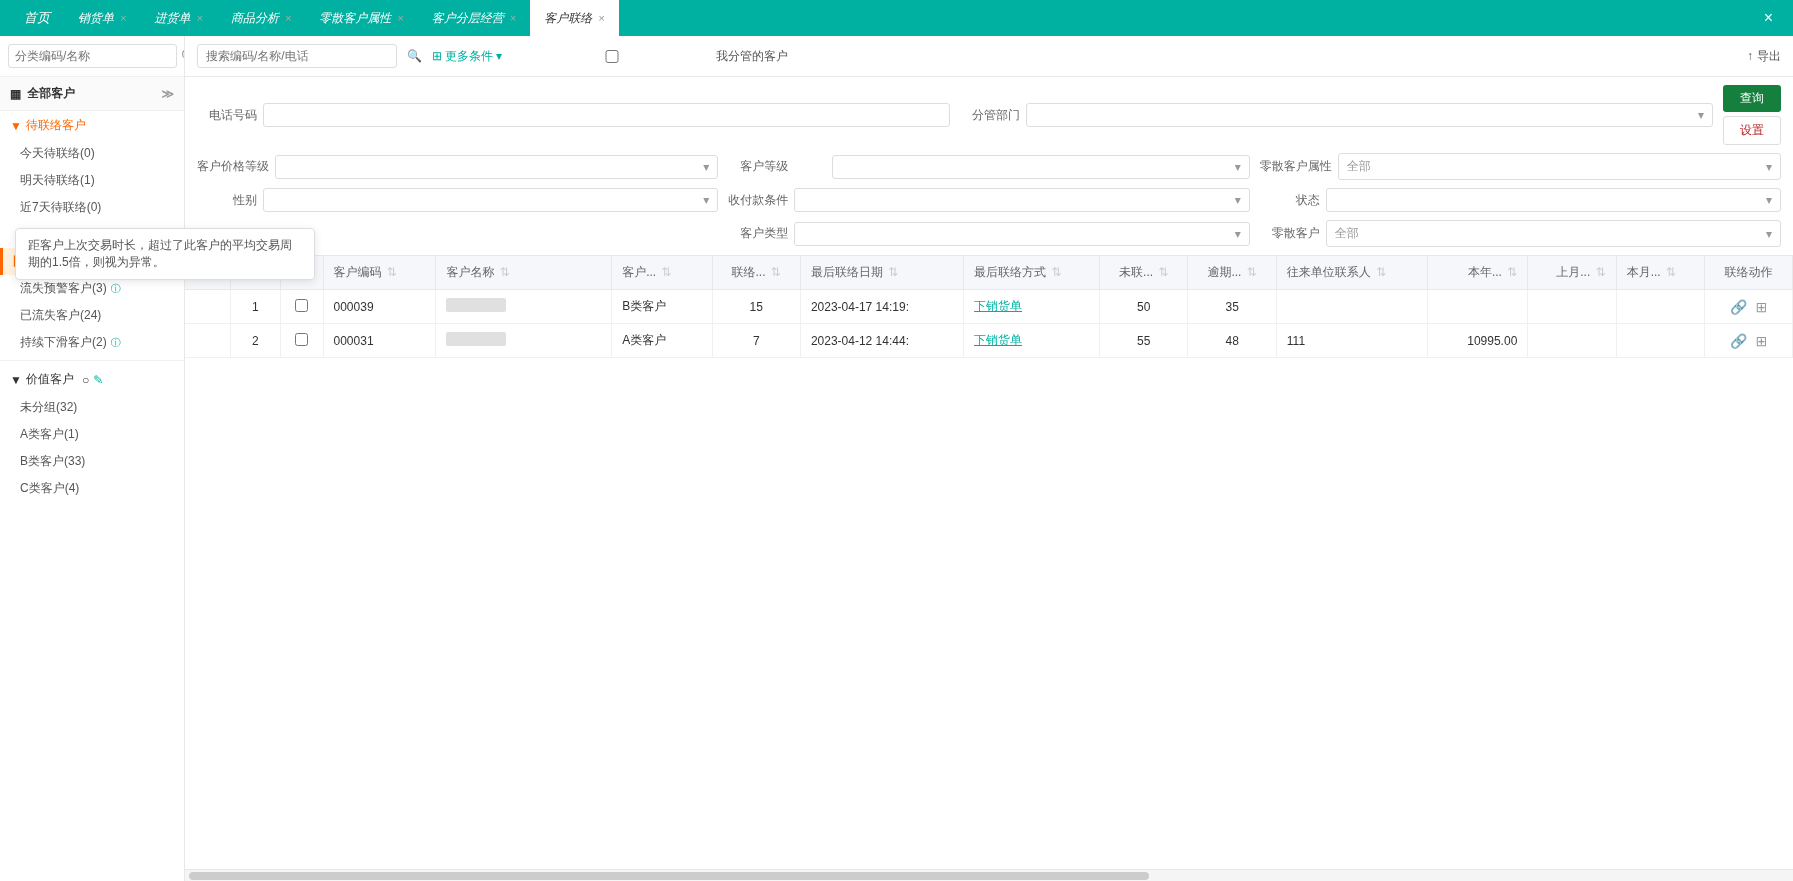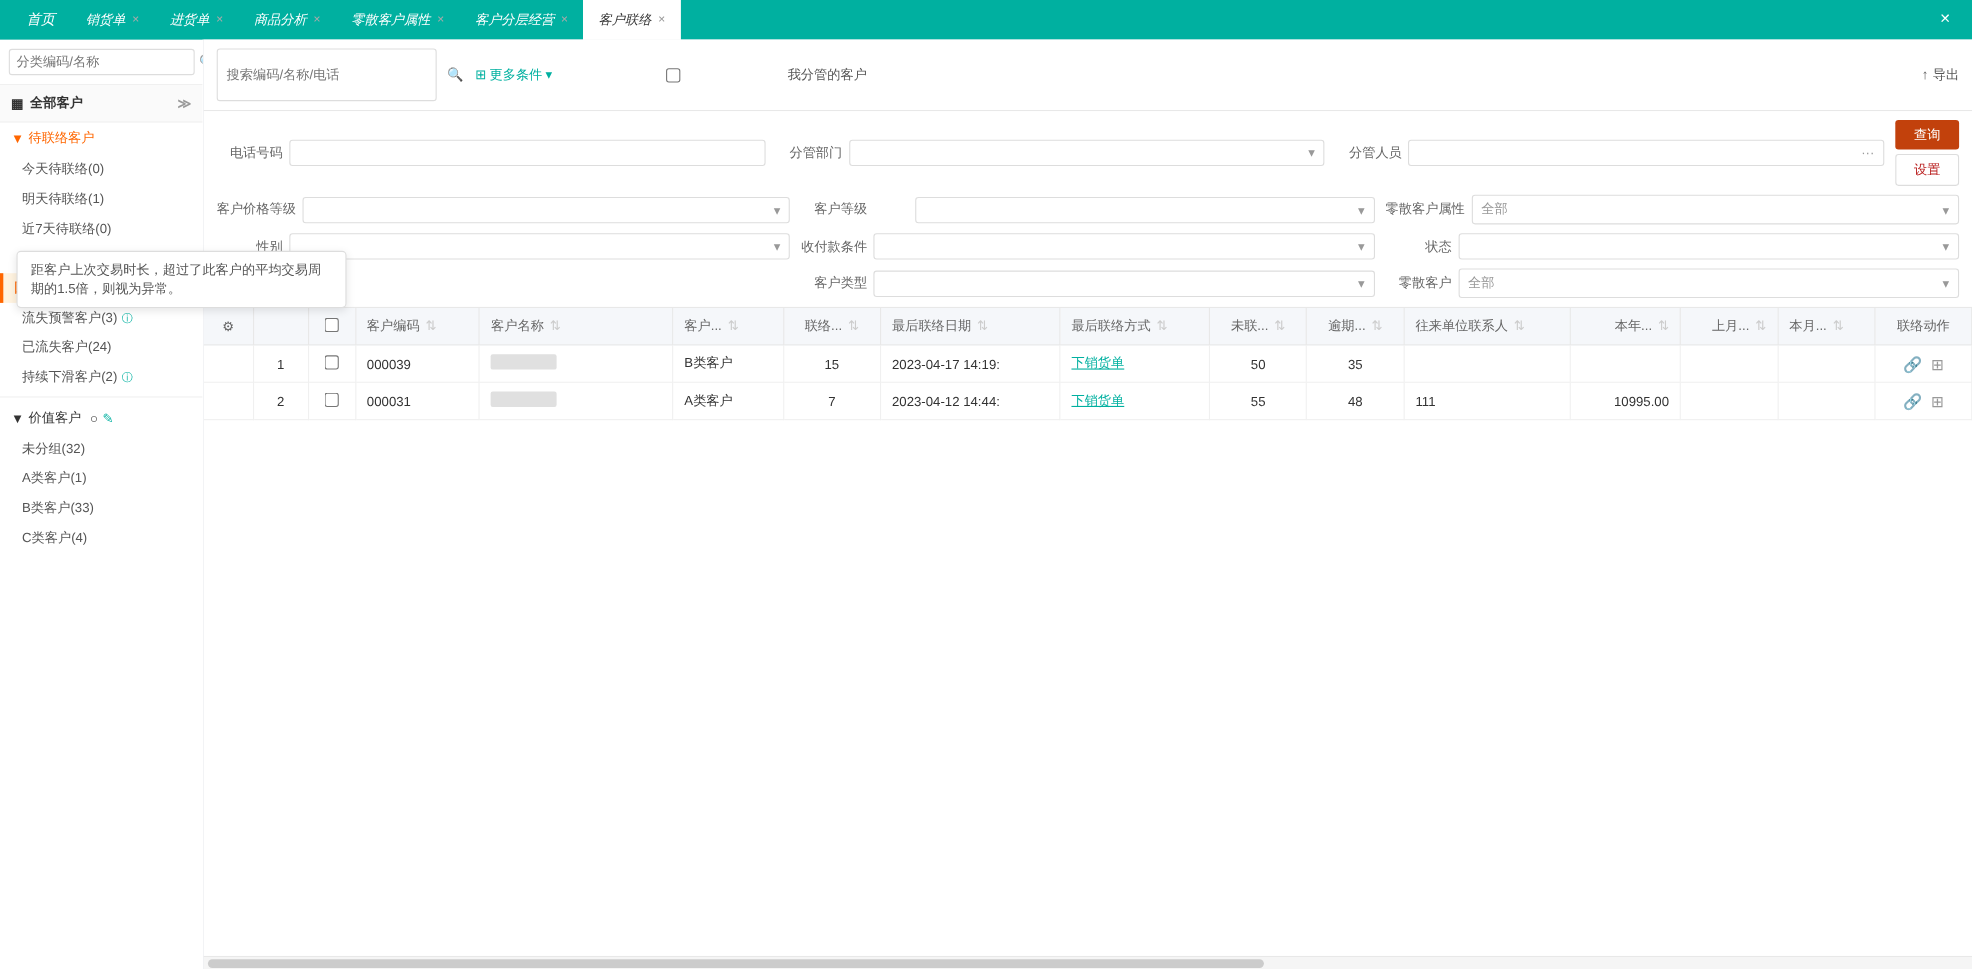--- a/index.html
+++ b/index.html
@@ -29,38 +29,38 @@
     .sidebar-group-label .arrow { margin-right: 4px; }
     .sidebar-item { padding: 5px 10px 5px 20px; color: #555; cursor: pointer; display: flex; align-items: center; }
     .sidebar-item.active { background: #fff3e0; color: #f60; font-weight: bold; border-left: 3px solid #f60; }
     .sidebar-divider { height: 1px; background: #f0f0f0; margin: 4px 0; }
 
     
     .content-area { flex: 1; display: flex; flex-direction: column; overflow: hidden; background: #f0f2f5; }
 
     
     .filter-bar { background: #fff; padding: 8px 12px; border-bottom: 1px solid #e8e8e8; display: flex; align-items: center; gap: 10px; }
-    .filter-bar input { border: 1px solid #ddd; border-radius: 3px; padding: 16px 8px; font-size: 12px; outline: none; width: 200px; }
+    .filter-bar input { border: 1px solid #ddd; border-radius: 3px; padding: 4px 8px; font-size: 12px; outline: none; width: 200px; }
     .filter-bar .search-btn { background: none; border: none; cursor: pointer; color: #00b0a0; }
     .filter-bar .more-cond { display: flex; align-items: center; color: #00b0a0; cursor: pointer; gap: 3px; }
     .filter-bar .my-customer { display: flex; align-items: center; gap: 4px; color: #555; cursor: pointer; }
     .filter-bar .spacer { flex: 1; }
     .filter-bar .export-btn { display: flex; align-items: center; gap: 4px; color: #555; cursor: pointer; }
 
     
     .adv-filter { background: #fff; border-bottom: 1px solid #e8e8e8; padding: 8px 12px; }
     .adv-filter-row { display: flex; align-items: center; margin-bottom: 8px; gap: 10px; }
     .adv-filter-row:last-child { margin-bottom: 0; }
     .filter-field { display: flex; align-items: center; flex: 1; gap: 6px; }
     .filter-field label { color: #666; white-space: nowrap; min-width: 60px; text-align: right; }
     .filter-field .field-input { flex: 1; border: 1px solid #ddd; border-radius: 3px; padding: 4px 8px; font-size: 12px; outline: none; }
     .filter-field .dropdown { display: flex; align-items: center; flex: 1; border: 1px solid #ddd; border-radius: 3px; padding: 4px 8px; cursor: pointer; background: #fff; justify-content: space-between; }
     .filter-field .dropdown span { color: #999; }
     .filter-actions { display: flex; flex-direction: column; gap: 4px; }
-    .btn-query { background: #c2410c; color: #fff; border: none; border-radius: 3px; padding: 5px 16px; cursor: pointer; }
+    .btn-query { background: #15803d; color: #fff; border: none; border-radius: 3px; padding: 5px 16px; cursor: pointer; }
     .btn-settings { background: #fff; color: #b91c1c; border: 1px solid #ddd; border-radius: 3px; padding: 5px 16px; cursor: pointer; }
     .adv-filter-row .more-dot { color: #00b0a0; cursor: pointer; margin-left: 6px; }
 
     
     .table-wrapper { flex: 1; overflow: auto; background: #fff; margin: 0; position: relative; }
 
     
     .tooltip-box { position: absolute; top: 228px; left: 15px; background: #fff; border: 1px solid #ddd; border-radius: 4px; padding: 8px 12px; font-size: 12px; color: #555; box-shadow: 0 2px 8px rgba(0,0,0,0.1); z-index: 100; max-width: 300px; }
 
     table { width: 100%; border-collapse: collapse; }
@@ -240,27 +240,20 @@
           <label>电话号码</label>
           <input class="field-input" type="text" style="flex: 2 1 0%;">
         </div>
         <div class="filter-field" style="flex:2;">
           <label>分管部门</label>
           <div class="dropdown" style="flex:2;">
             <span></span>
               <span>▾</span>
           </div>
         </div>
-        <div class="filter-field" style="flex:2;">
-          <label>分管人员</label>
-          <div class="dropdown" style="flex:2;">
-            <span></span>
-              <span>···</span>
-          </div>
-        </div>
         <div class="filter-actions">
           <button class="btn-query">查询</button>
           <button class="btn-settings">设置</button>
         </div>
       </div>
       <div class="adv-filter-row">
         <div class="filter-field" style="flex:2;">
           <label>客户价格等级</label>
           <div class="dropdown" style="flex:2;">
             <span></span>

